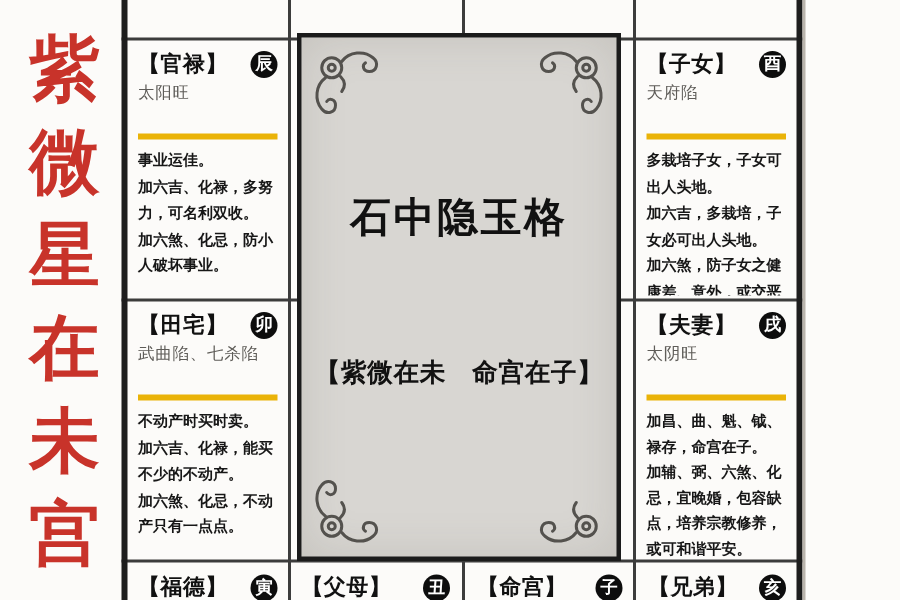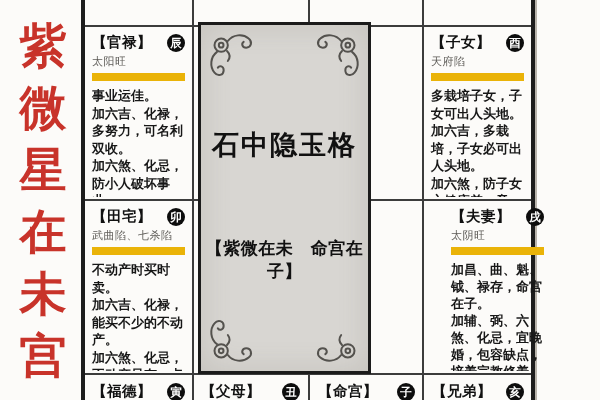--- a/index.html
+++ b/index.html
@@ -21,26 +21,26 @@
   .border-right { position:absolute; left:531px; top:0; width:4px; height:400px; background:#1d1d1d; z-index:2; }
   .border-right-shadow { position:absolute; left:535px; top:0; width:2px; height:400px; background:#b9b4ac; z-index:2; }
 
   
   .cell { position:absolute; z-index:3; padding:6px 6px 4px 7px; overflow:hidden; }
   .cell-head { display:flex; align-items:center; justify-content:space-between;font-family:Liberation Serif, serif; }
   .pname { font-size:14.5px; font-weight:bold; color:#111; letter-spacing:0.5px; white-space:nowrap; }
   .badge { width:18px; height:18px; border-radius:50%; background:#0d0d0d; color:#fff;
     font-size:11.5px; line-height:18px; text-align:center; font-weight:bold; flex:0 0 18px; }
   .stars { margin-top:2px; font-size:11px; color:#5e5c58; letter-spacing:0.5px;
-    border-bottom:8px solid #eab308; padding-bottom:4px; }
-  .pbody { margin-top:6px; font-size:13px; font-weight:bold; color:#171717; line-height:17.5px; }
+    border-bottom:4px solid #eab308; padding-bottom:20px; }
+  .pbody { margin-top:6px; font-size:10px; font-weight:bold; color:#171717; line-height:17.5px; }
   .pbody div { margin:0; }
 
   
-  .center-box { position:absolute; left:198px; top:22px; width:173px; height:352px;
+  .center-box { position:absolute; left:198px; top:22px; width:216px; height:352px;
     background:#d8d6d2; border:3px solid #1b1b1b; z-index:4;
     box-shadow:inset 0 0 30px rgba(110,105,95,0.18); }
   .center-title-block { position:absolute; left:0; top:102px; width:100%; text-align:center; }
   .center-title { font-size:27px; font-weight:bold; color:#111; letter-spacing:2px; }
   .center-sub { font-size:22px; font-weight:bold; color:#111; margin-top:5px; letter-spacing:0.5px; }
   .center-caption { position:absolute; left:0; top:212px; width:100%; text-align:center;
     font-size:17px; font-weight:bold; color:#111; letter-spacing:0.5px; }
   .orn { position:absolute; width:50px; height:50px; opacity:0.85; }
   .orn.tl { left:6px; top:6px; }
   .orn.tr { right:6px; top:6px; transform:scaleX(-1); }
@@ -103,21 +103,21 @@
       <span class="badge">卯</span>
     </div>
     <div class="stars">武曲陷、七杀陷</div>
     <div class="pbody">
       <div>不动产时买时卖。</div>
       <div>加六吉、化禄，能买不少的不动产。</div>
       <div>加六煞、化忌，不动产只有一点点。</div>
     </div>
   </div>
 
-  <div class="cell" style="left:444px; top:201px; width:106px; height:170px;">
+  <div class="cell" style="left:424px; top:201px; width:106px; height:170px;">
     <div class="cell-head">
       <span class="pname">【夫妻】</span>
       <span class="badge">戌</span>
     </div>
     <div class="stars">太阴旺</div>
     <div class="pbody" style="line-height:17px;">
       <div>加昌、曲、魁、钺、禄存，命宫在子。</div>
       <div>加辅、弼、六煞、化忌，宜晚婚，包容缺点，培养宗教修养，或可和谐平安。</div>
     </div>
   </div>

